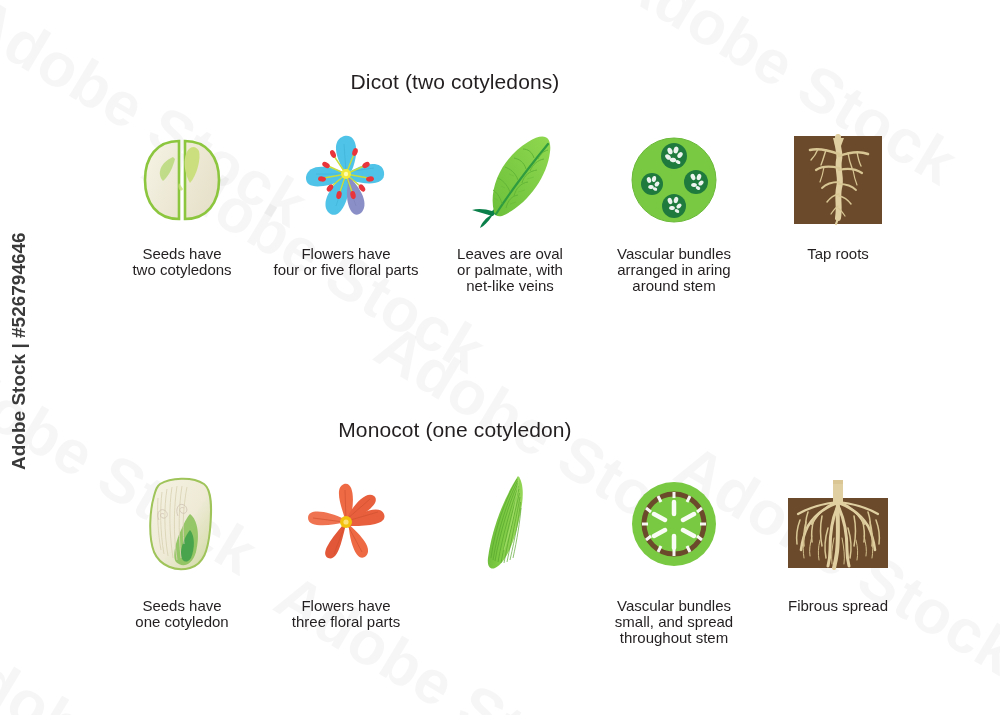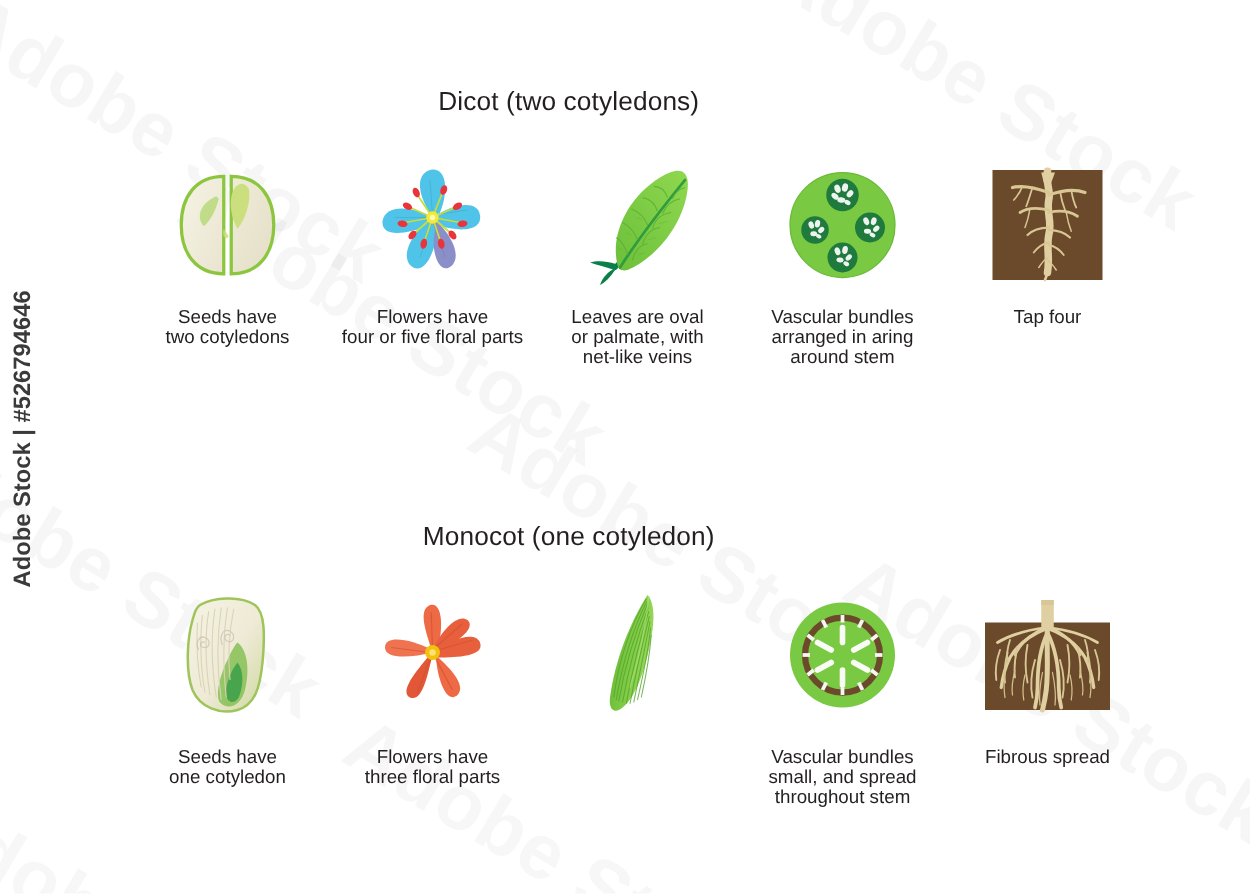--- a/index.html
+++ b/index.html
@@ -322,21 +322,21 @@
             <path d="M63 38 C64 44 65 48 67 53" stroke-width="1.2"></path>
             <path d="M49 50 C42 50 36 52 32 56" stroke-width="1.8"></path>
             <path d="M49 52 C56 52 62 54 66 58" stroke-width="1.8"></path>
             <path d="M49 62 C44 63 40 66 37 70" stroke-width="1.5"></path>
             <path d="M49 64 C54 65 58 68 61 72" stroke-width="1.5"></path>
             <path d="M48 74 C45 76 43 79 41 82" stroke-width="1.2"></path>
             <path d="M48 76 C51 78 53 81 55 84" stroke-width="1.2"></path>
           </g>
         </svg>
       </div>
-      <div class="caption">Tap four</div>
+      <div class="caption">Tap roots</div>
     </div>
 
   </div>
 
   <div class="section-title" id="monocot-title">Monocot (one cotyledon)</div>
 
   <div class="row" id="monocot-row">
 
     <div class="item">
       <div class="art">

